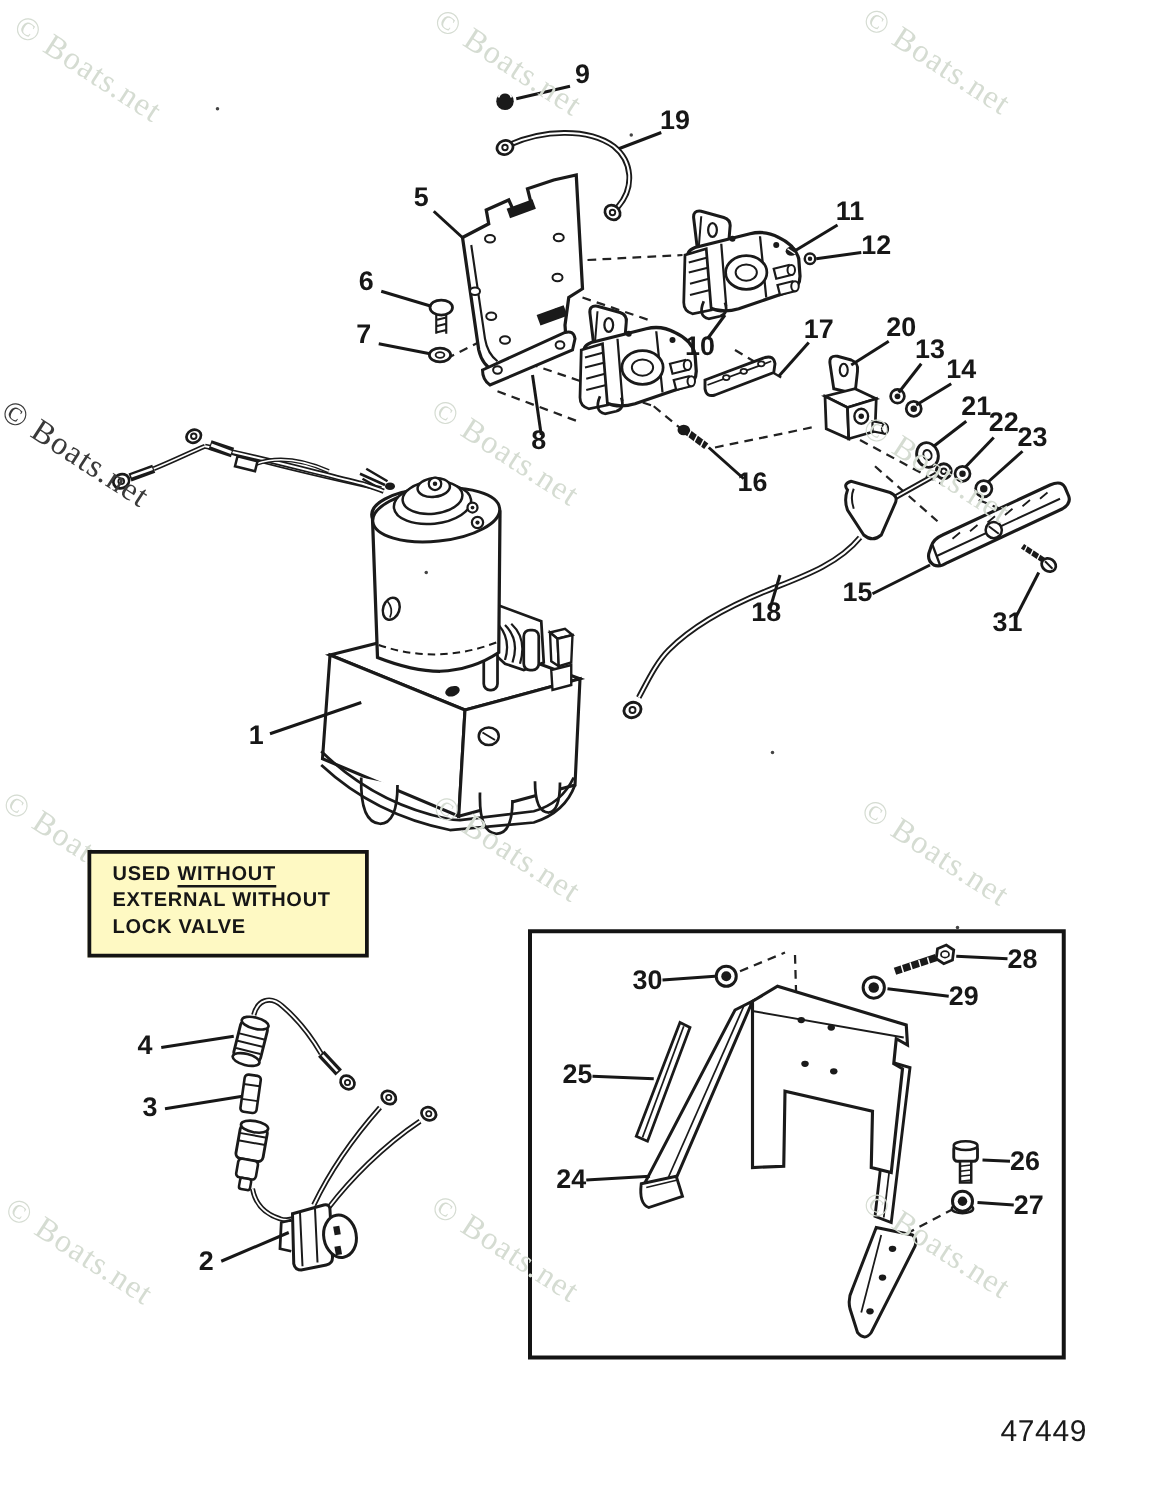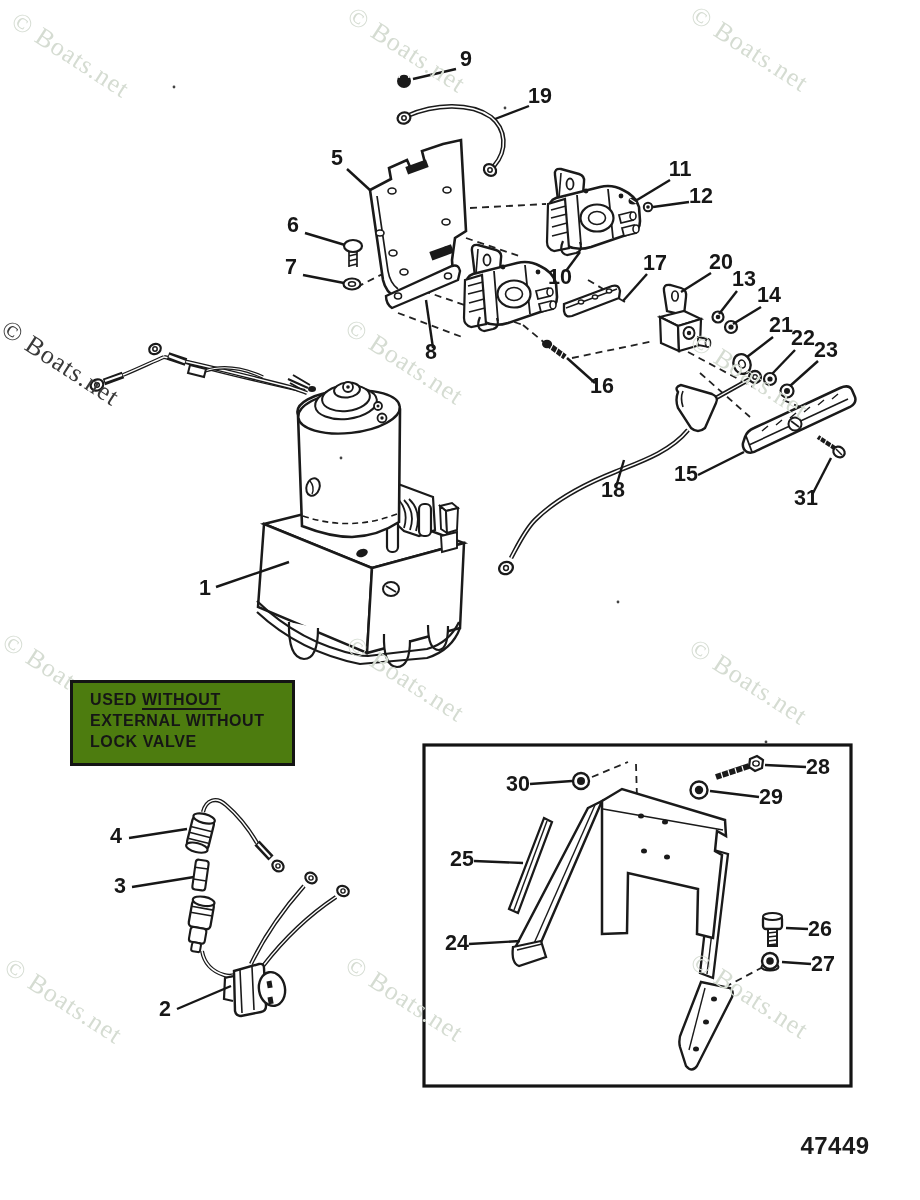--- a/index.html
+++ b/index.html
@@ -7,27 +7,27 @@
          font-family:"Liberation Sans", sans-serif;}
   svg{position:absolute;left:0;top:0;}
   
   .wm{position:absolute;font-family:"Liberation Serif", serif;font-size:26px;
       white-space:nowrap;transform-origin:left top;transform:rotate(33deg);
       letter-spacing:1px;pointer-events:none;}
   .wm.light{color:#d5dcd2;}
   .wm.dark{color:#3a3a3a;}
   
   .note-box{position:absolute;left:70px;top:680px;width:202px;height:74px;
-      border:3px solid #141414;background:#4d7c0f;padding:6px 0 0 17px;
+      border:3px solid #141414;background:#fef9c3;padding:6px 0 0 17px;
       font-weight:bold;font-size:16px;line-height:21px;color:#161616;
       letter-spacing:0.6px;}
   .note-box .ul{border-bottom:2.5px solid #161616;padding-bottom:0px;}
   
   .drawing-number{position:absolute;left:800px;top:1132px;width:70px;text-align:center;
-      font-weight:bold;font-size:24px;color:#1b1b1b;letter-spacing:0.5px;}
+      font-weight:normal;font-size:24px;color:#1b1b1b;letter-spacing:0.5px;}
   
   text.callout{font-family:"Liberation Sans", sans-serif;font-weight:bold;
       font-size:21.5px;fill:#171717;}
 </style>
 </head>
 <body>
 
 <div class="stage">
 
 <svg id="art" width="920" height="1200" viewBox="0 0 920 1200">

